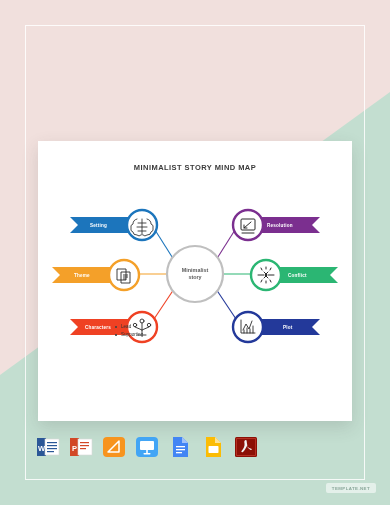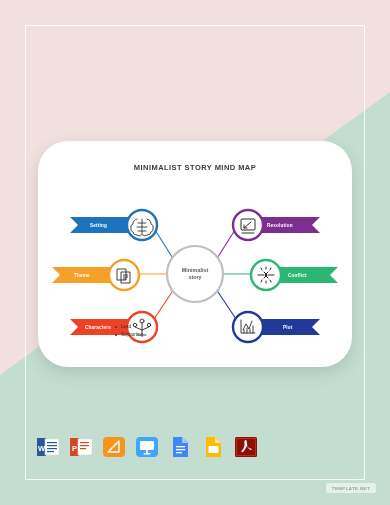--- a/index.html
+++ b/index.html
@@ -18,24 +18,23 @@
     clip-path:polygon(390px 92px, 390px 505px, 0 505px, 0 375px);
   }
   .frame{
     position:absolute;left:25px;top:25px;right:25px;bottom:25px;
     border:1.5px solid rgba(255,255,255,.85);
     pointer-events:none;
   }
 
   
   .card{
-    position:absolute;left:38px;top:141px;width:314px;height:226px;
+    position:absolute;left:38px;top:141px;width:314px;height:280px;
     background:#ffffff;
     box-shadow:0 6px 16px rgba(60,60,60,.16);
-    border-radius:30px;
   }
   .doc-title{
     position:absolute;left:0;right:0;top:22px;
     text-align:center;
     font-size:7.5px;font-weight:bold;letter-spacing:.45px;color:#3b3b3b;
   }
 
   
   .map{position:absolute;left:0;top:36px;width:314px;height:190px;}
   .map svg{position:absolute;left:0;top:0;}

